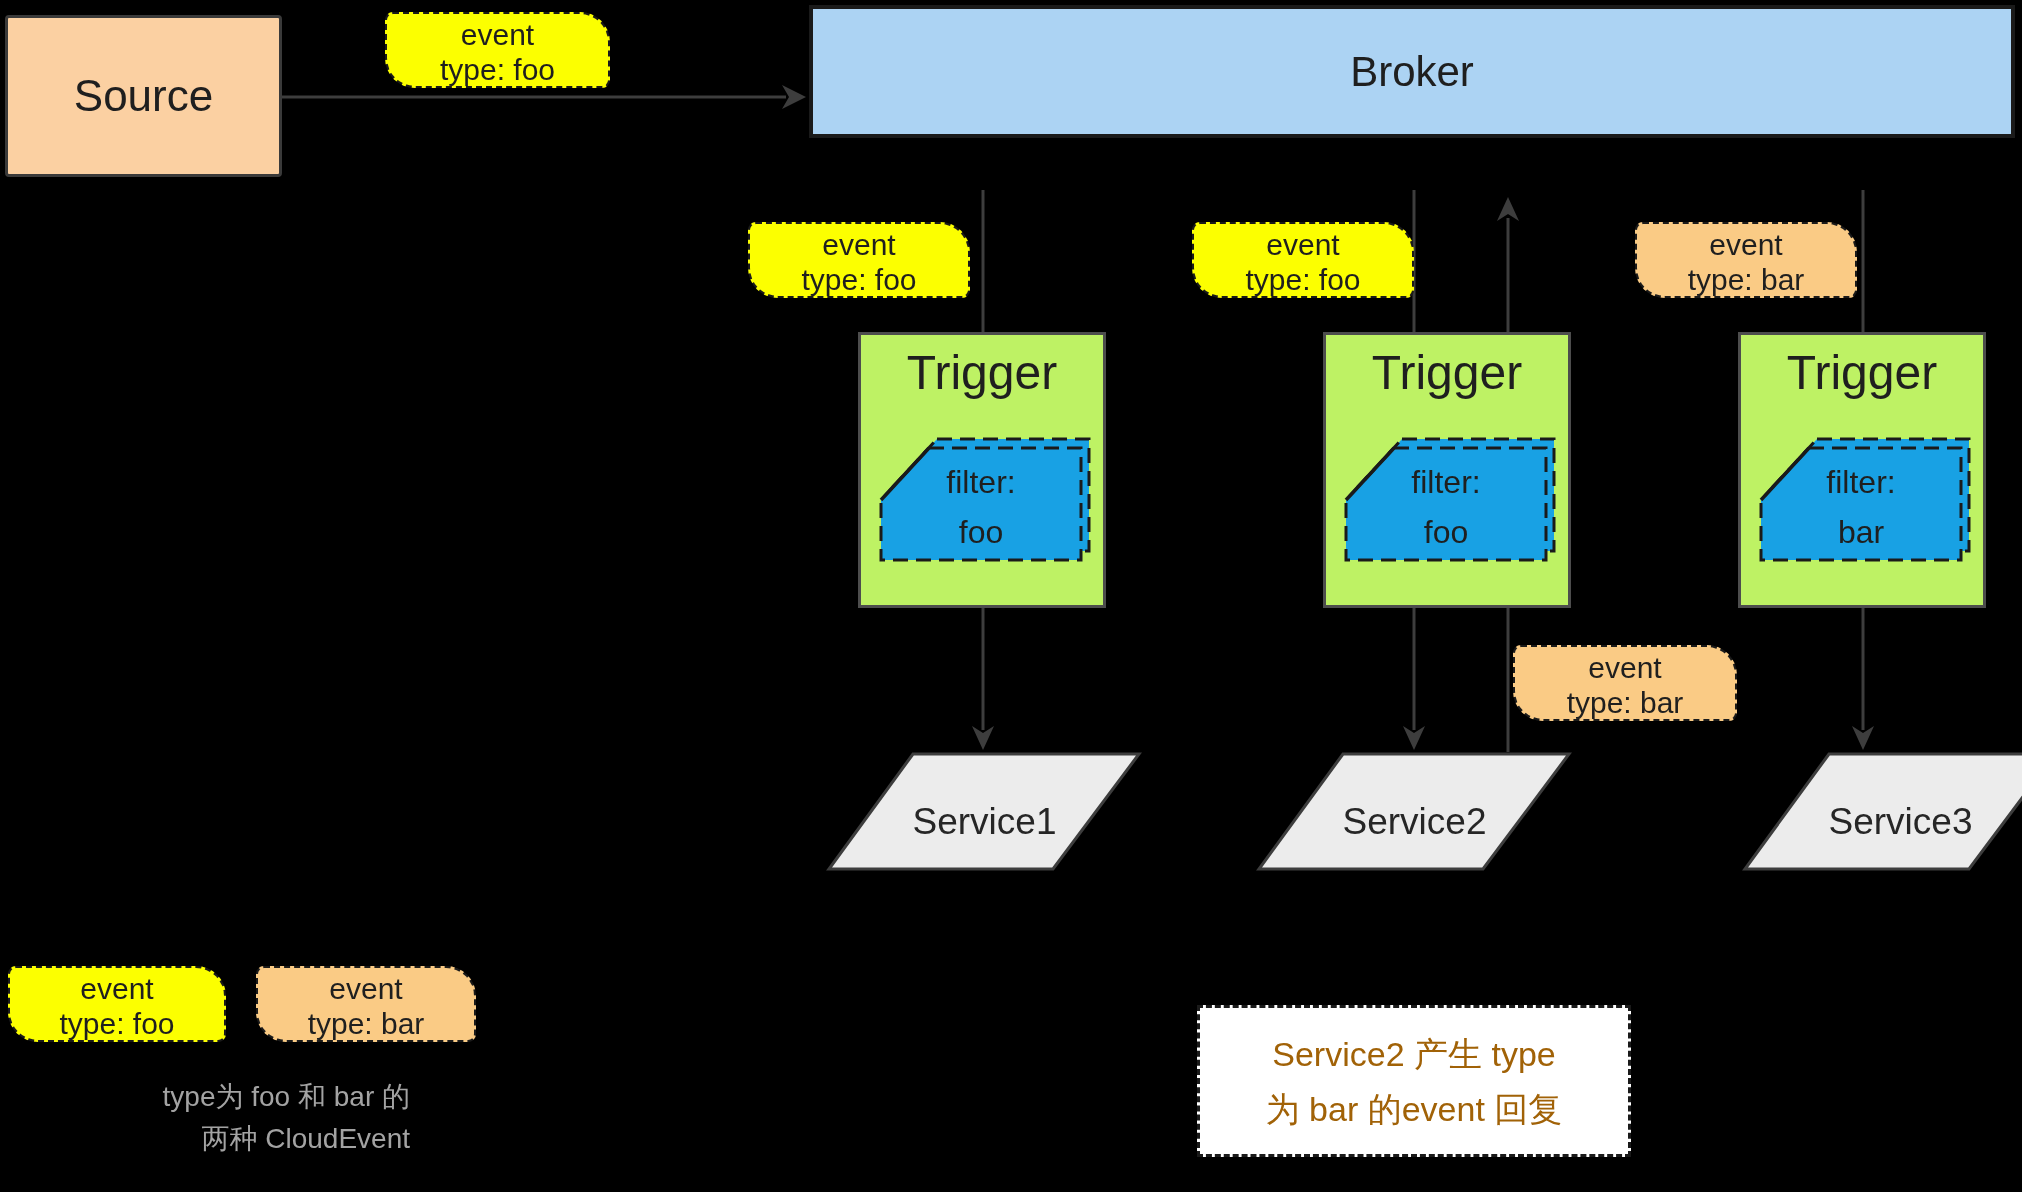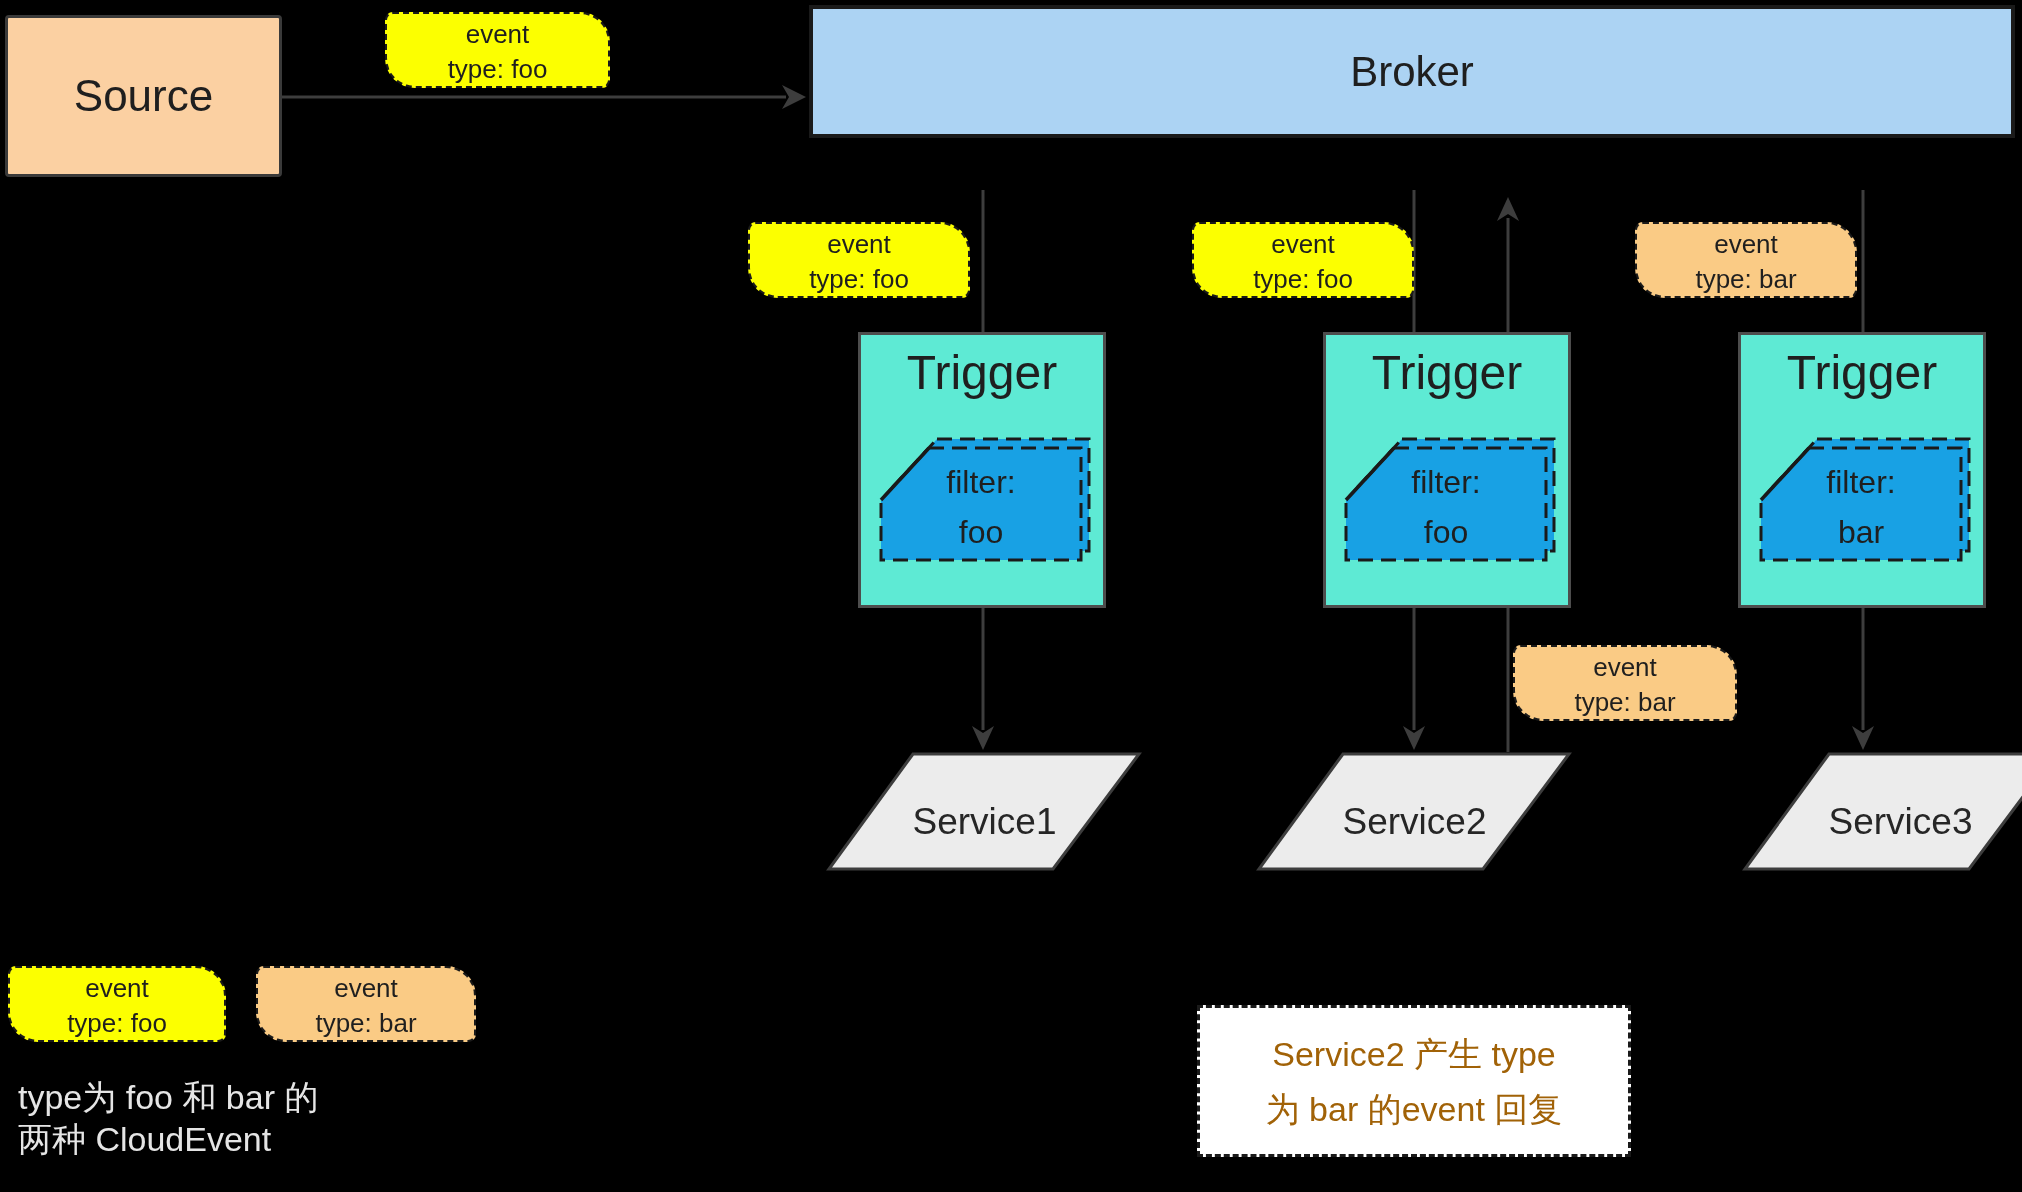--- a/index.html
+++ b/index.html
@@ -22,21 +22,21 @@
     font-size: 44px;
   }
   .broker {
     left: 809px; top: 5px; width: 1206px; height: 133px;
     background: #ACD3F3; border: 4px solid #1a1a1a;
     display: flex; align-items: center; justify-content: center;
     font-size: 42px;
   }
   .trigger {
     top: 332px; width: 248px; height: 276px;
-    background: #5eead4; border: 3px solid #4d4d4d;
+    background: #bef264; border: 3px solid #4d4d4d;
   }
   .trigger-1 { left: 858px; }
   .trigger-2 { left: 1323px; }
   .trigger-3 { left: 1738px; }
   .trigger-label { margin-top: 10px; text-align: center; font-size: 48px; }
   .filter-svg { position: absolute; left: 20px; top: 104px; overflow: visible; }
   .filter-text {
     position: absolute; left: 20px; top: 113px; width: 200px; height: 112px;
     text-align: center; font-size: 32px; line-height: 50px; padding-top: 9px;
     box-sizing: border-box;
@@ -49,35 +49,35 @@
   .service-label {
     position: absolute; left: 0; top: 0; width: 100%; height: 100%;
     display: flex; align-items: center; justify-content: center;
     font-size: 37px; color: #262626;
   }
 
   .badge {
     position: absolute; z-index: 3; box-sizing: border-box;
     height: 76px; border: 2px dashed #1a1a1a;
     border-radius: 8px 30px 8px 30px;
-    text-align: center; font-size: 26px; line-height: 35px; padding-top: 3px;
+    text-align: center; font-size: 30px; line-height: 35px; padding-top: 3px;
   }
   .badge-foo { background: #FCFF00; }
   .badge-bar { background: #FACB85; }
   .badge-source { left: 385px; top: 12px;  width: 225px; }
   .badge-t1     { left: 748px; top: 222px; width: 222px; }
   .badge-t2     { left: 1192px; top: 222px; width: 222px; }
   .badge-t3     { left: 1635px; top: 222px; width: 222px; }
   .badge-reply  { left: 1513px; top: 645px; width: 224px; }
   .badge-legend-foo { left: 8px;   top: 966px; width: 218px; }
   .badge-legend-bar { left: 256px; top: 966px; width: 220px; }
 
   .legend-caption {
     position: absolute; left: 18px; top: 1076px; width: 392px; z-index: 3;
-    text-align: left; color: #e5e5e5; font-size: 34px; line-height: 42px;
+    text-align: right; color: #a3a3a3; font-size: 28px; line-height: 42px;
   }
   .note-box {
     position: absolute; left: 1197px; top: 1005px; width: 434px; height: 152px;
     box-sizing: border-box; z-index: 3;
     background: #ffffff; border: 3px dashed #1a1a1a;
     text-align: center; color: #a16207; font-size: 34px; line-height: 55px;
     padding-top: 19px;
   }
 </style>
 </head>

